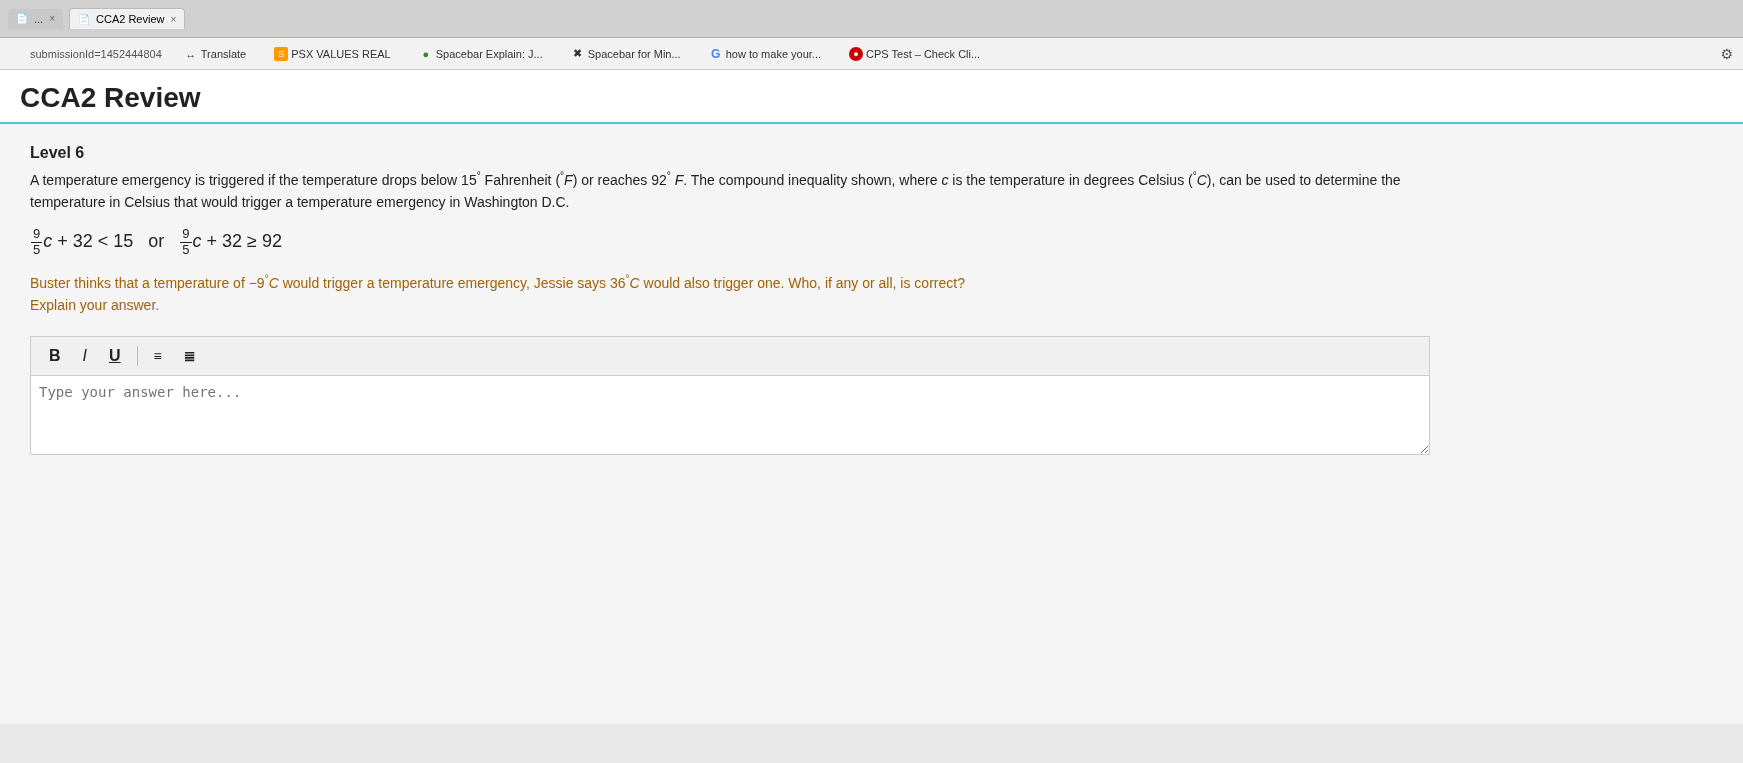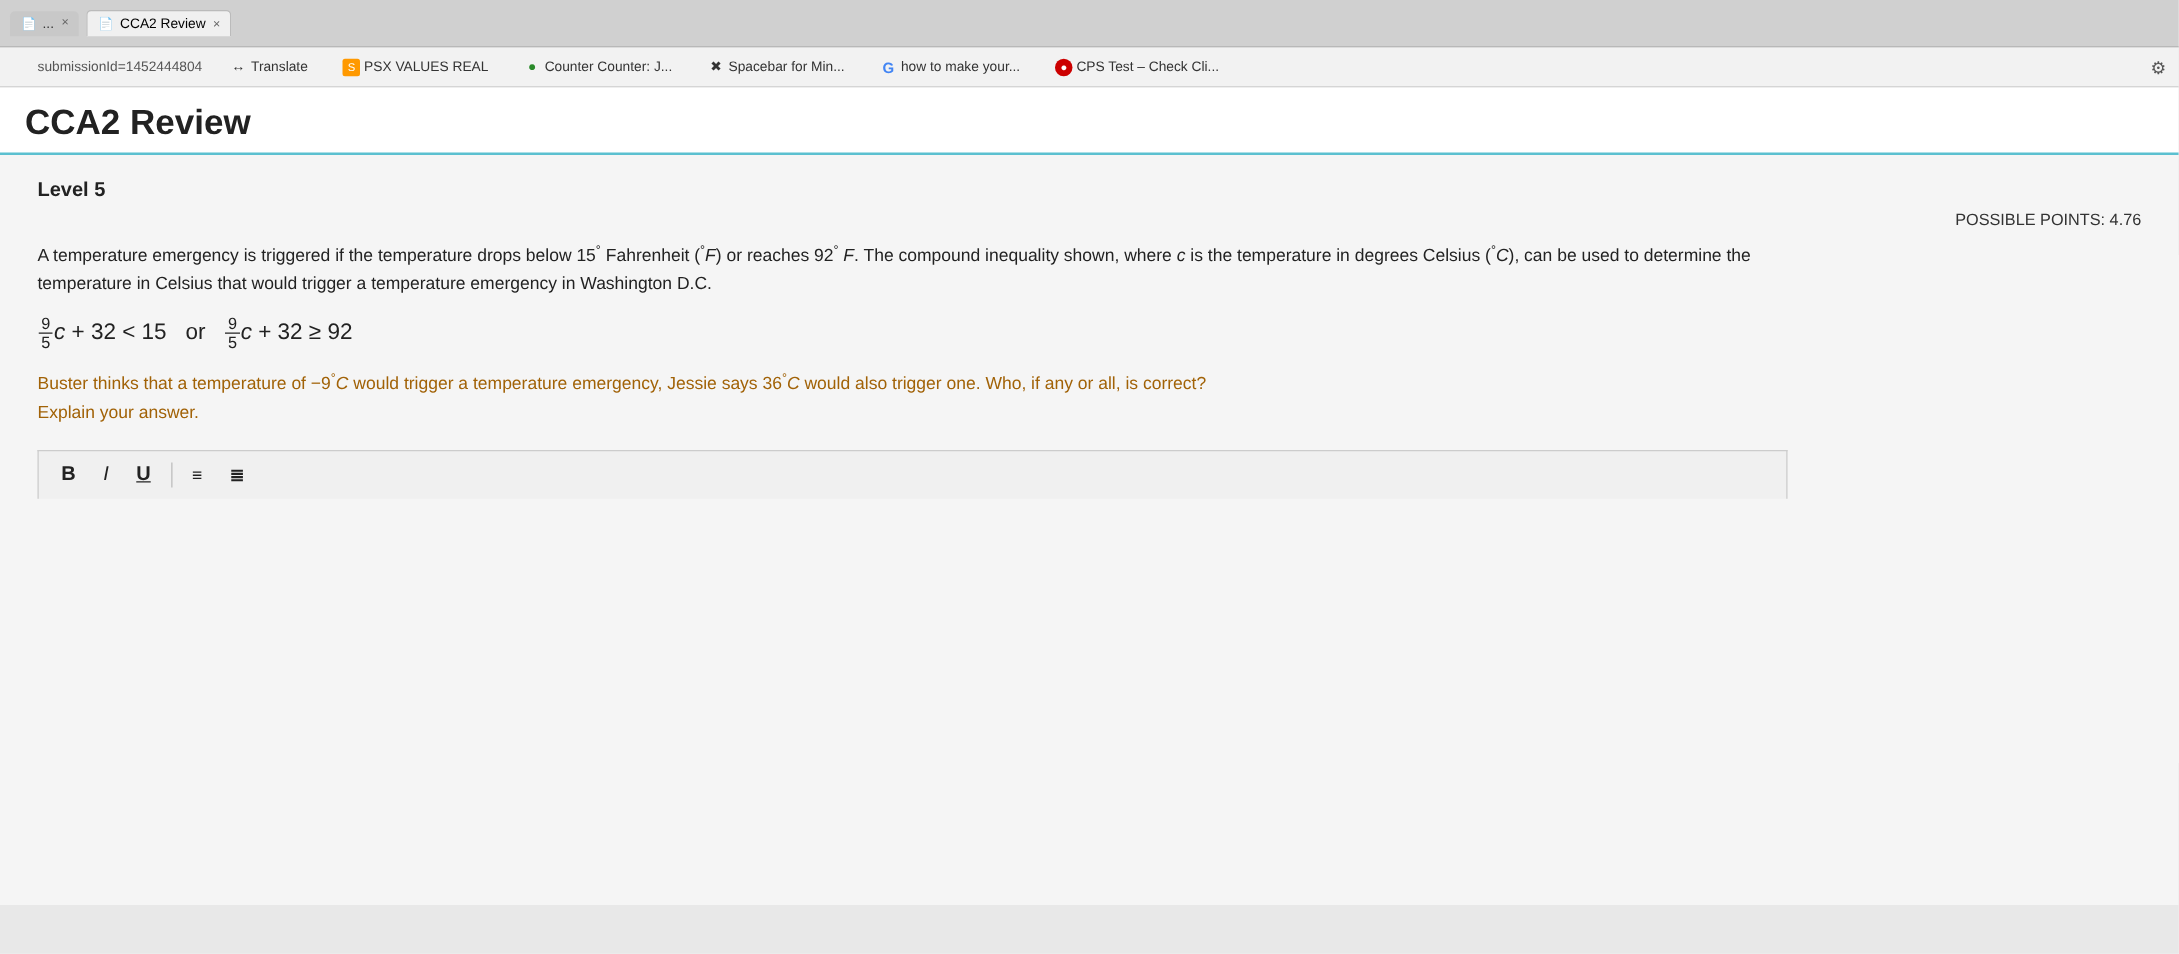--- a/index.html
+++ b/index.html
@@ -282,21 +282,21 @@
     <span>Translate</span>
   </div>
 
   <div class="bookmark-item">
     <span class="bookmark-favicon orange">S</span>
     <span>PSX VALUES REAL</span>
   </div>
 
   <div class="bookmark-item">
     <span class="bookmark-favicon" style="color:#2a8a2a;">●</span>
-    <span>Counter Counter: J...</span>
+    <span>Spacebar Explain: J...</span>
   </div>
 
   <div class="bookmark-item">
     <span class="bookmark-favicon black-star">✖</span>
     <span>Spacebar for Min...</span>
   </div>
 
   <div class="bookmark-item">
     <span class="bookmark-favicon google">G</span>
     <span>how to make your...</span>
@@ -310,23 +310,22 @@
   <span class="gear-btn">⚙</span>
 </div>
 
 <div class="page-title-bar">
   <h1>CCA2 Review</h1>
 </div>
 
 <div class="main-content">
 
 
-  <div class="level-label">Level 5</div>
-
-  <div class="possible-points">POSSIBLE POINTS: 4.76</div>
+  <div class="level-label">Level 6</div>
+
 
   <div class="question-text">
     A temperature emergency is triggered if the temperature drops below 15<sup>°</sup> Fahrenheit (<sup>°</sup><em>F</em>) or reaches 92<sup>°</sup> <em>F</em>. The compound inequality shown, where <em>c</em> is the temperature in degrees Celsius (<sup>°</sup><em>C</em>), can be used to determine the temperature in Celsius that would trigger a temperature emergency in Washington D.C.
   </div>
 
   
   <div class="inequality">
     <span class="fraction">
       <span class="numerator">9</span>
       <span class="denominator">5</span>
@@ -347,14 +346,15 @@
   <div class="editor-toolbar">
     <button class="toolbar-btn">B</button>
     <button class="toolbar-btn italic">I</button>
     <button class="toolbar-btn underline">U</button>
     <div class="toolbar-divider"></div>
     <button class="toolbar-btn list-unordered">≡</button>
     <button class="toolbar-btn list-ordered">≣</button>
   </div>
 
   
+  <textarea class="answer-area" placeholder="Type your answer here..." style=""></textarea>
 
 </div>
 
 </body></html>

